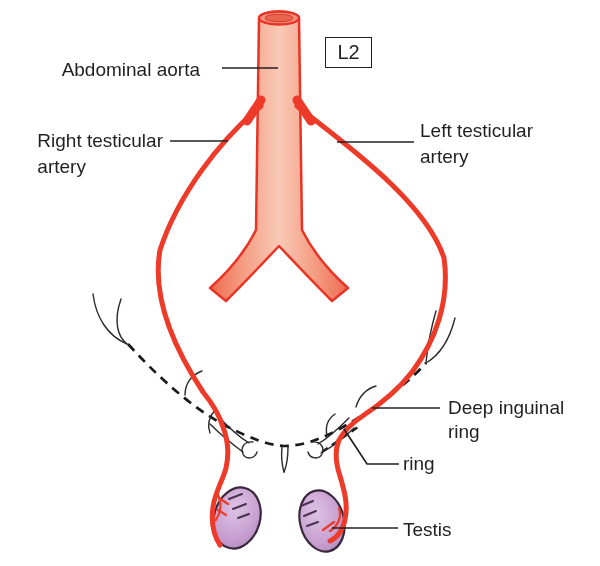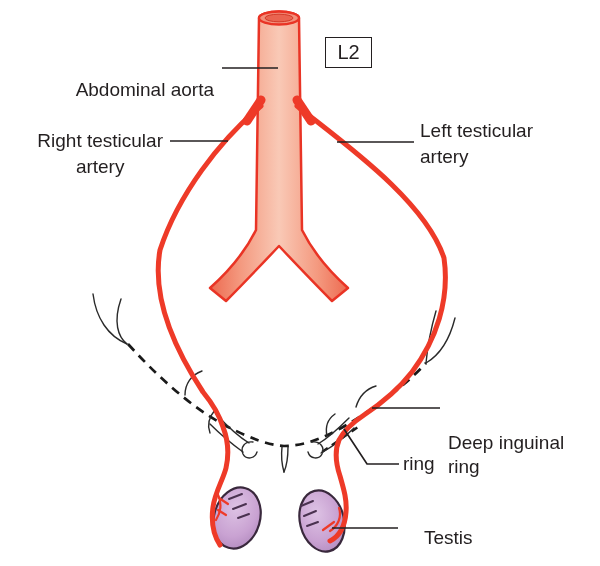--- a/index.html
+++ b/index.html
@@ -12,21 +12,21 @@
   }
   #art{position:absolute;left:0;top:0;}
   .label{
     position:absolute;
     color:#231f20;
     font-size:19px;
     line-height:26px;
     white-space:nowrap;
   }
   .label .l2line{display:block;}
-  .r{text-align:center;}
+  .r{text-align:left;}
   #vertebra-box{
     position:absolute;
     left:325px;top:37px;
     width:47px;height:31px;
     border:1.8px solid #231f20;
     background:#ffffff;
     display:flex;align-items:center;justify-content:center;
     font-size:20px;color:#231f20;
     box-sizing:border-box;
   }
@@ -115,40 +115,40 @@
     <g fill="none" stroke="#231f20" stroke-width="1.7">
       <path d="M222,68 L278,68"></path>
       <path d="M170,141 L228,141"></path>
       <path d="M337,142 L414,142"></path>
       <path d="M372,408 L440,408"></path>
       <path d="M399,464 L367,464 L344,429"></path>
       <path d="M332,528 L398,528"></path>
     </g>
   </svg>
 
-  <div class="label" style="top:57px;right:386px;margin-top:20px;">Abdominal aorta</div>
+  <div class="label" style="top:57px;right:400px;">Abdominal aorta</div>
 
   <div class="label r" style="top:128px;right:437px;">
     <span class="l2line">Right testicular</span>
     <span class="l2line">artery</span>
   </div>
 
   <div class="label" style="top:118px;left:420px;">
     <span class="l2line">Left testicular</span>
     <span class="l2line">artery</span>
   </div>
 
-  <div class="label" style="top:396px;left:448px;line-height:24px;margin-top:35px;">
+  <div class="label" style="top:396px;left:448px;line-height:24px;">
     <span class="l2line">Deep inguinal</span>
     <span class="l2line">ring</span>
   </div>
 
   <div class="label" style="top:452px;left:403px;line-height:24px;">
     <span class="l2line">ring</span>
   </div>
 
-  <div class="label" style="top:517px;left:424px;margin-top:8px;">Testis</div>
+  <div class="label" style="top:517px;left:403px;">Testis</div>
 
   <div id="vertebra-box">
     <span>L2</span>
   </div>
 
 </div>
 
 </body></html>

